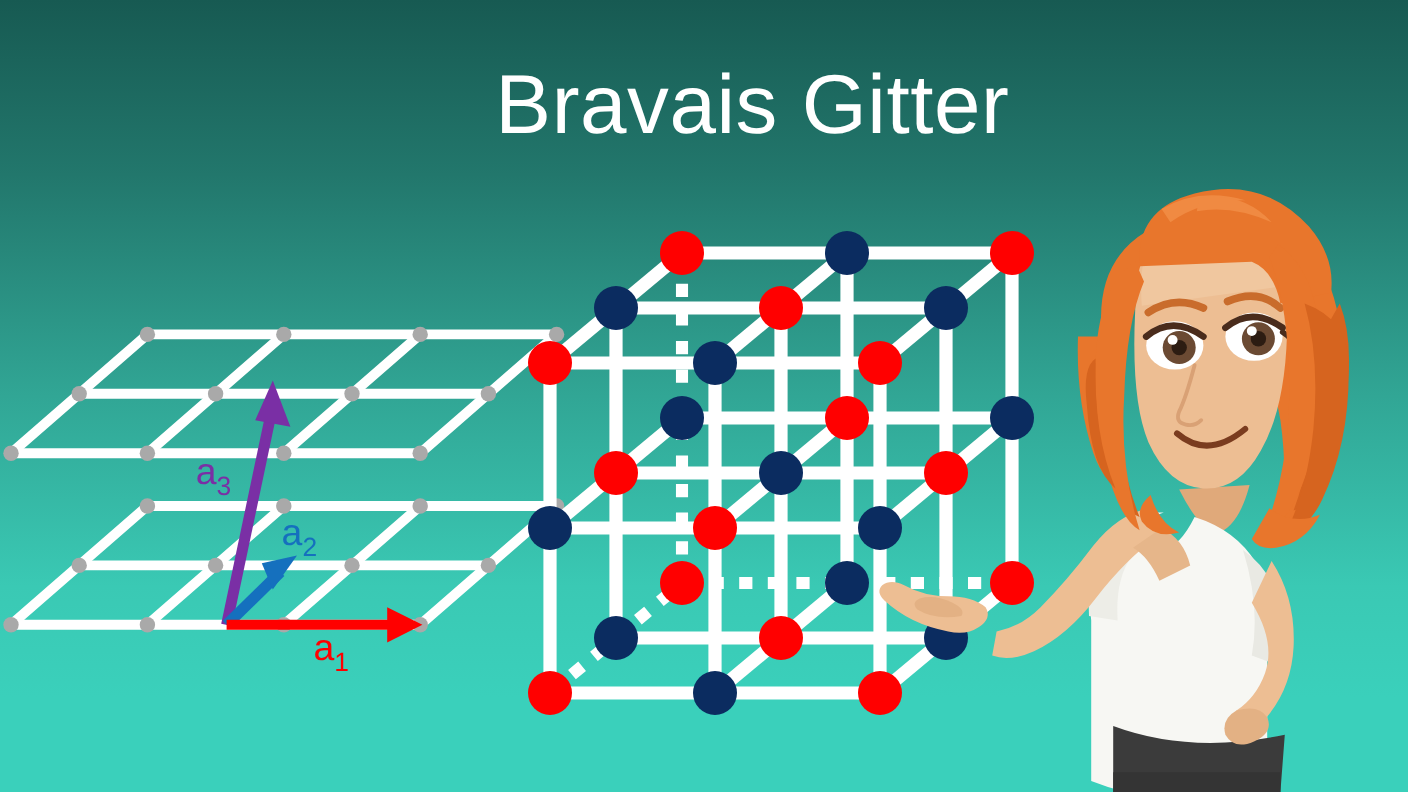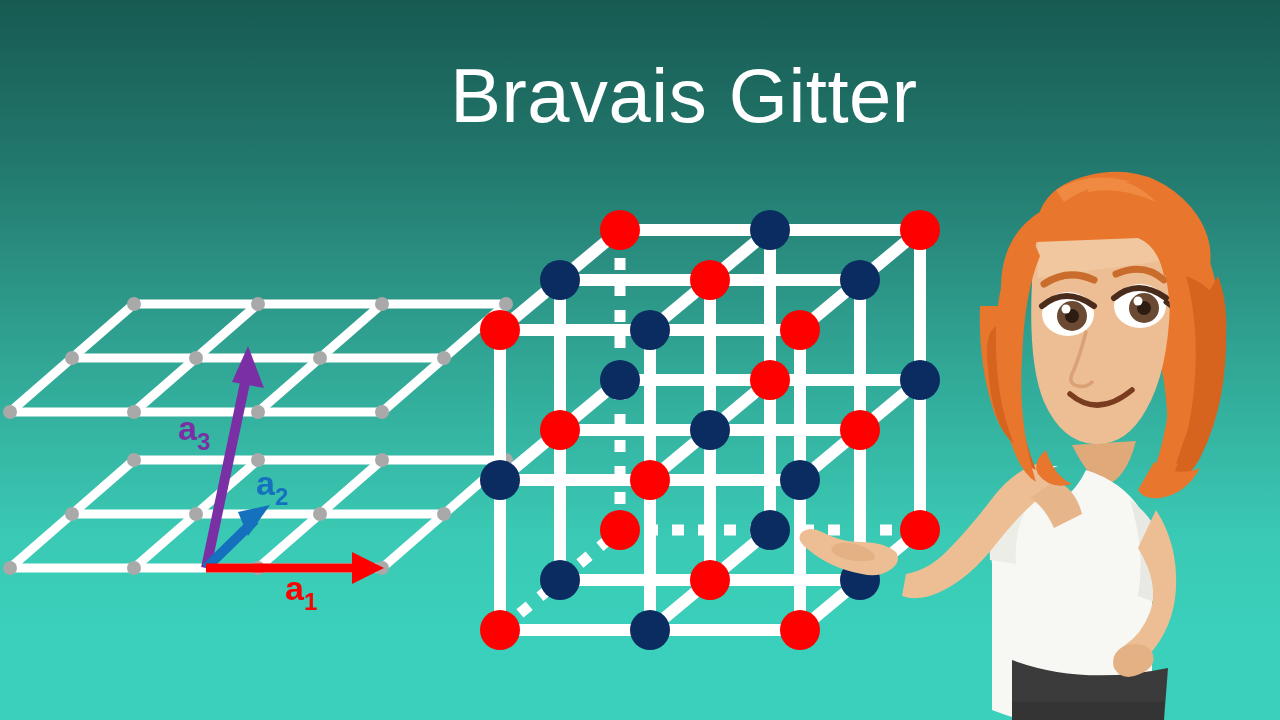--- a/index.html
+++ b/index.html
@@ -97,21 +97,21 @@
       <line x1="206" y1="308" x2="255" y2="260" stroke="#1570be" stroke-width="10" stroke-linecap="butt"></line>
       <polygon points="270,245 238,252 248,276" fill="#1570be"></polygon>
     </g>
 
     <g>
       <line x1="206" y1="308" x2="360" y2="308" stroke="#ff0000" stroke-width="9" stroke-linecap="butt"></line>
       <polygon points="384,308 352,292 352,324" fill="#ff0000"></polygon>
     </g>
   </svg>
 
-  <div class="layer" style="left:0;top:0;width:520px;height:720px;font-weight:bold;">
+  <div class="layer" style="left:0;top:0;width:520px;height:720px;">
     <svg width="520" height="720" viewBox="0 0 520 720">
       <text class="veclabel" x="178" y="440" fill="#7a2fa5">a<tspan class="sub" dy="10">3</tspan></text>
       <text class="veclabel" x="256" y="495" fill="#1570be">a<tspan class="sub" dy="10">2</tspan></text>
       <text class="veclabel" x="285" y="600" fill="#ff0000">a<tspan class="sub" dy="10">1</tspan></text>
     </svg>
   </div>
 
   <svg class="layer" width="520" height="470" viewBox="0 0 520 470" style="left:480px;top:200px;">
 
     <g stroke="#ffffff" stroke-width="12" stroke-linecap="butt" fill="none">

